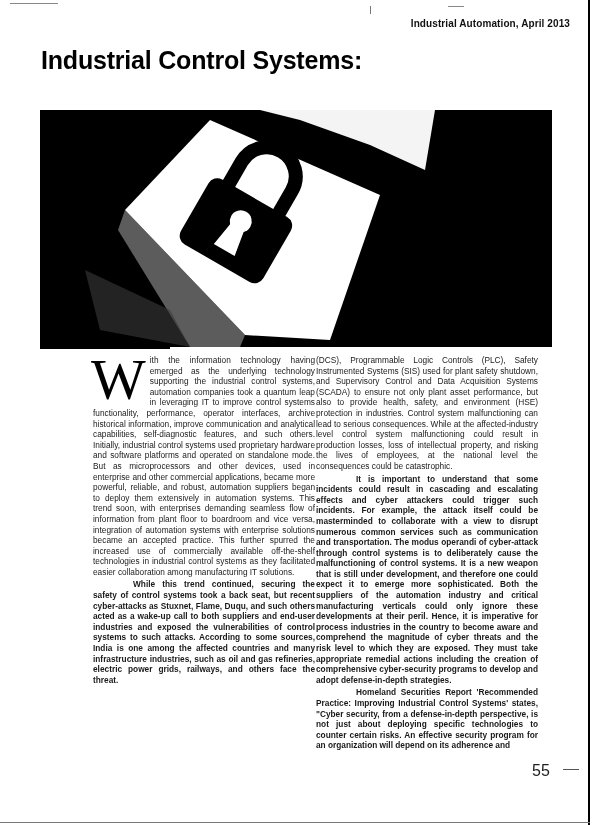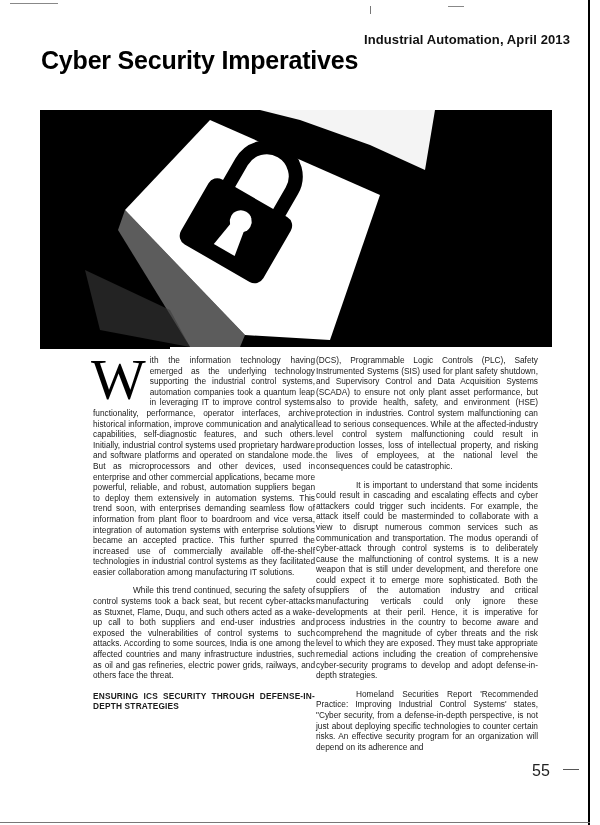--- a/index.html
+++ b/index.html
@@ -4,57 +4,57 @@
 <style>
   html, body { margin: 0; padding: 0; }
   body {
     width: 600px; height: 825px; background: #ffffff; position: relative; overflow: hidden;
     font-family: "Liberation Sans", sans-serif; color: #111;
   }
   .top-rule { position: absolute; left: 10px; top: 3px; width: 48px; height: 1px; background: #888; }
   .top-mark { position: absolute; left: 370px; top: 6px; width: 1px; height: 8px; background: #777; }
   .top-dash { position: absolute; left: 448px; top: 6px; width: 16px; height: 1px; background: #888; }
   .running-header {
-    position: absolute; right: 30px; top: 32px; font-size: 13px; font-weight: bold; letter-spacing: 0.1px; color: #111;
+    position: absolute; right: 30px; top: 18px; font-size: 10px; font-weight: bold; letter-spacing: 0.1px; color: #111;
   }
   .right-border { position: absolute; left: 588px; top: 0; width: 2px; height: 825px; background: #000; }
   .title {
     position: absolute; left: 41px; top: 45px; font-size: 25px; font-weight: bold; line-height: 30px; color: #000; letter-spacing: -0.2px;
   }
   .hero {
     position: absolute; left: 40px; top: 110px; width: 512px; height: 237px; background: #000; overflow: hidden;
   }
   .hero svg { display: block; }
   .hero-strip { position: absolute; left: 40px; top: 347px; width: 130px; height: 2px; background: #000; }
 
   .col { position: absolute; top: 355px; width: 222px; font-size: 8.3px; line-height: 10.6px; text-align: justify; color: #1a1a1a; }
   .col-left { left: 93px; }
   .col-right { left: 316px; }
   .col p { margin: 0; }
-  .col p.indent { text-indent: 40px; margin-top: 8px; }
+  .col p.indent { text-indent: 40px; margin-top: 2px; font-weight: bold; }
   .dropcap {
     float: left; font-family: "Liberation Serif", serif; font-size: 58px; line-height: 46px; margin: 2px 4px -2px -2px; color: #000;
   }
   .section-head { font-weight: bold; font-size: 8.3px; margin-top: 10px; letter-spacing: 0.2px; }
   .page-number { position: absolute; left: 532px; top: 762px; font-size: 16px; color: #222; }
   .footer-dash { position: absolute; left: 563px; top: 769px; width: 16px; height: 1px; background: #555; }
   .bottom-rule { position: absolute; left: 0; top: 822px; width: 590px; height: 1px; background: #777; }
 </style>
 </head>
 <body>
 
 <div class="top-rule"></div>
 <div class="top-mark"></div>
 <div class="top-dash"></div>
 
 <div class="running-header">Industrial Automation, April 2013</div>
 <div class="right-border"></div>
 
 <div class="title">
-  <div>Cyber Security Imperatives</div>
+  <div>Industrial Control Systems:</div>
 </div>
 
 <div class="hero">
   <svg width="512" height="237" viewBox="0 0 512 237">
     <rect width="512" height="237" fill="#000"></rect>
 
     <polygon points="220,0 395,0 385,60 330,35 260,10" fill="#f4f4f4"></polygon>
 
     <polygon points="170,10 340,85 290,230 205,225 85,100" fill="#ffffff"></polygon>
 
@@ -70,21 +70,20 @@
     </g>
   </svg>
 </div>
 <div class="hero-strip"></div>
 
 <div class="col col-left">
   <p>
     <span class="dropcap">W</span><span>ith the information technology having emerged as the underlying technology supporting the industrial control systems, automation companies took a quantum leap in leveraging IT to improve control systems functionality, performance, operator interfaces, archive historical information, improve communication and analytical capabilities, self-diagnostic features, and such others. Initially, industrial control systems used proprietary hardware and software platforms and operated on standalone mode. But as microprocessors and other devices, used in enterprise and other commercial applications, became more powerful, reliable, and robust, automation suppliers began to deploy them extensively in automation systems. This trend soon, with enterprises demanding seamless flow of information from plant floor to boardroom and vice versa, integration of automation systems with enterprise solutions became an accepted practice. This further spurred the increased use of commercially available off-the-shelf technologies in industrial control systems as they facilitated easier collaboration among manufacturing IT solutions.</span>
   </p>
   <p class="indent">While this trend continued, securing the safety of control systems took a back seat, but recent cyber-attacks as Stuxnet, Flame, Duqu, and such others acted as a wake-up call to both suppliers and end-user industries and exposed the vulnerabilities of control systems to such attacks. According to some sources, India is one among the affected countries and many infrastructure industries, such as oil and gas refineries, electric power grids, railways, and others face the threat.</p>
-  <div class="section-head">ENSURING ICS SECURITY THROUGH DEFENSE-IN-DEPTH STRATEGIES</div>
 </div>
 
 <div class="col col-right">
   <p>(DCS), Programmable Logic Controls (PLC), Safety Instrumented Systems (SIS) used for plant safety shutdown, and Supervisory Control and Data Acquisition Systems (SCADA) to ensure not only plant asset performance, but also to provide health, safety, and environment (HSE) protection in industries. Control system malfunctioning can lead to serious consequences. While at the affected-industry level control system malfunctioning could result in production losses, loss of intellectual property, and risking the lives of employees, at the national level the consequences could be catastrophic.</p>
   <p class="indent">It is important to understand that some incidents could result in cascading and escalating effects and cyber attackers could trigger such incidents. For example, the attack itself could be masterminded to collaborate with a view to disrupt numerous common services such as communication and transportation. The modus operandi of cyber-attack through control systems is to deliberately cause the malfunctioning of control systems. It is a new weapon that is still under development, and therefore one could expect it to emerge more sophisticated. Both the suppliers of the automation industry and critical manufacturing verticals could only ignore these developments at their peril. Hence, it is imperative for process industries in the country to become aware and comprehend the magnitude of cyber threats and the risk level to which they are exposed. They must take appropriate remedial actions including the creation of comprehensive cyber-security programs to develop and adopt defense-in-depth strategies.</p>
   <p class="indent">Homeland Securities Report 'Recommended Practice: Improving Industrial Control Systems' states, "Cyber security, from a defense-in-depth perspective, is not just about deploying specific technologies to counter certain risks. An effective security program for an organization will depend on its adherence and</p>
 </div>
 
 <div class="page-number">55</div>
 <div class="footer-dash"></div>

